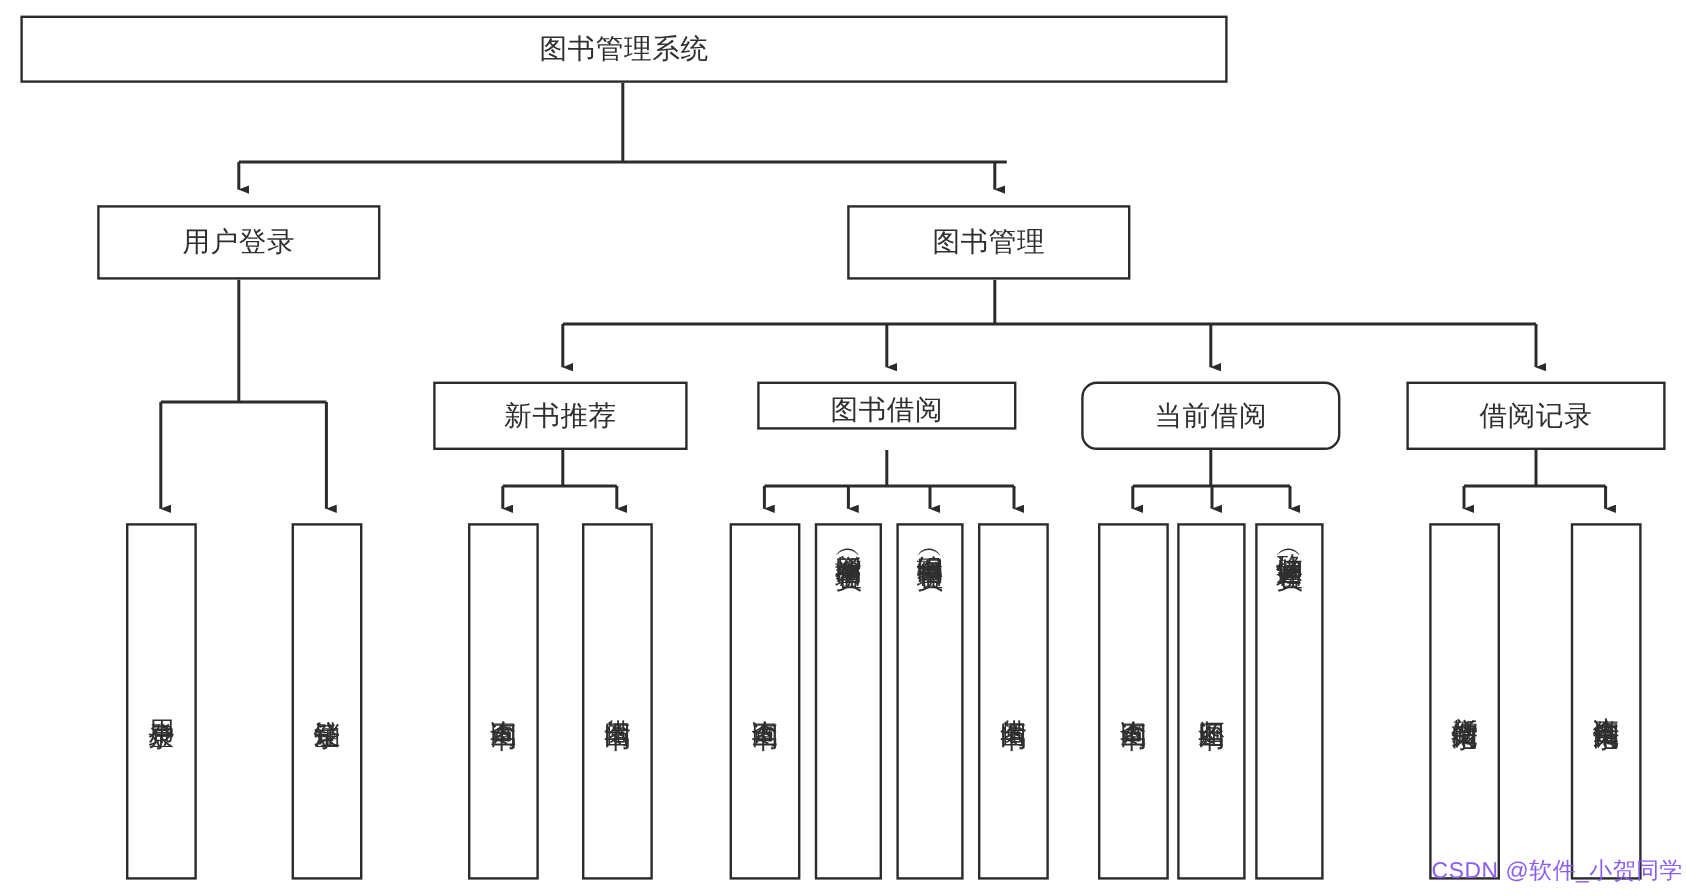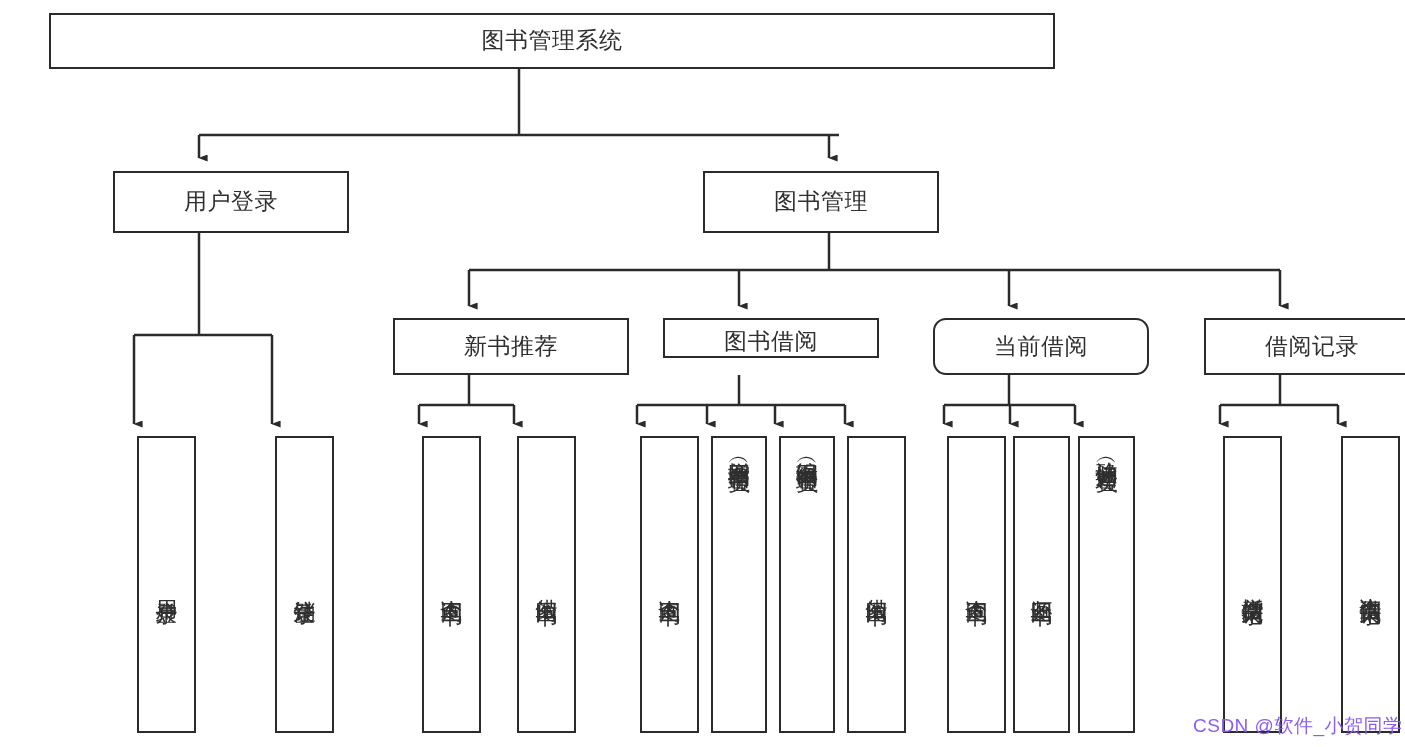--- a/index.html
+++ b/index.html
@@ -22,21 +22,20 @@
     height: 747px;
   }
   .node-box {
     position: absolute;
     box-sizing: border-box;
     border: 2.5px solid #2b2b2b;
     background: #ffffff;
     display: flex;
     align-items: center;
     justify-content: center;
-    margin-left: 32px;
   }
   .node-label {
     color: #2f2f2f;
     font-size: 23px;
     line-height: 1.28;
     letter-spacing: 0.5px;
     white-space: nowrap;
   }
   .node-box.vertical .node-label {
     writing-mode: vertical-rl;
@@ -128,25 +127,25 @@
   </svg>
 
   <div class="node-box" style="left:17px; top:13px; width:1006px; height:56px;">
     <span class="node-label">图书管理系统</span>
   </div>
 
   <div class="node-box" style="left:81px; top:171px; width:236px; height:62px;">
     <span class="node-label">用户登录</span>
   </div>
 
-  <div class="node-box" style="left:671px; top:171px; width:236px; height:62px;">
+  <div class="node-box" style="left:706px; top:171px; width:236px; height:62px;">
     <span class="node-label">图书管理</span>
   </div>
 
-  <div class="node-box" style="left:361px; top:318px; width:236px; height:57px;">
+  <div class="node-box" style="left:361px; top:318px; width:212px; height:57px;">
     <span class="node-label">新书推荐</span>
   </div>
 
   <div class="node-box" style="left:631px; top:318px; width:216px; height:40px;align-items:flex-end;">
     <span class="node-label">图书借阅</span>
   </div>
 
   <div class="node-box" style="left:901px; top:318px; width:216px; height:57px;border-radius:13px;">
     <span class="node-label">当前借阅</span>
   </div>

